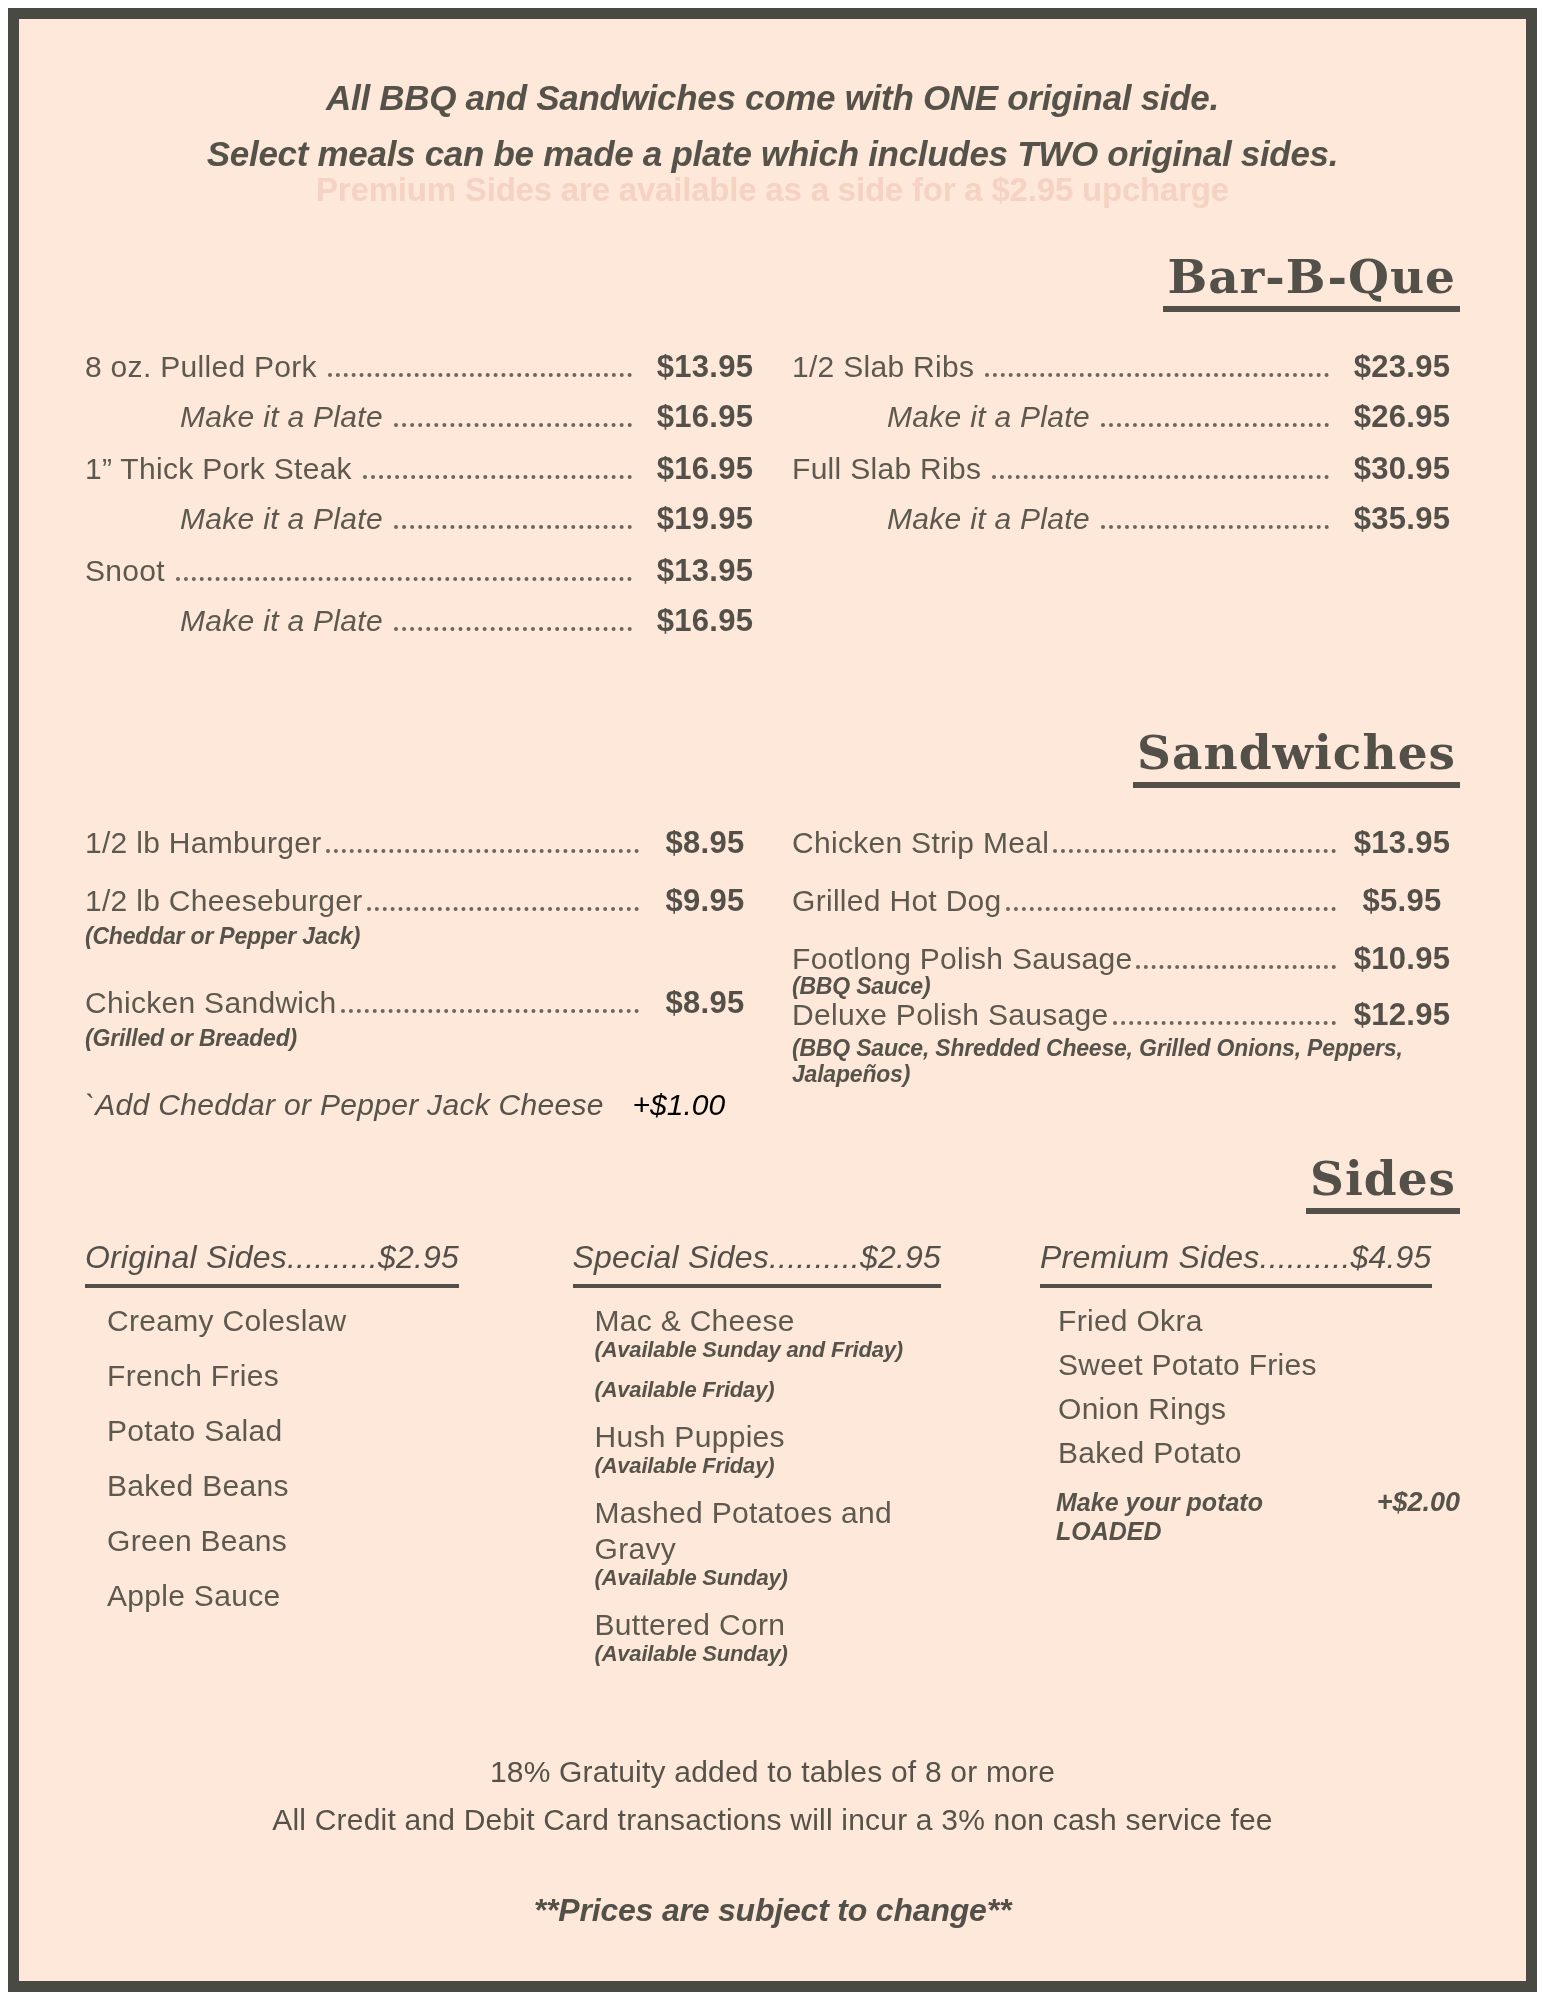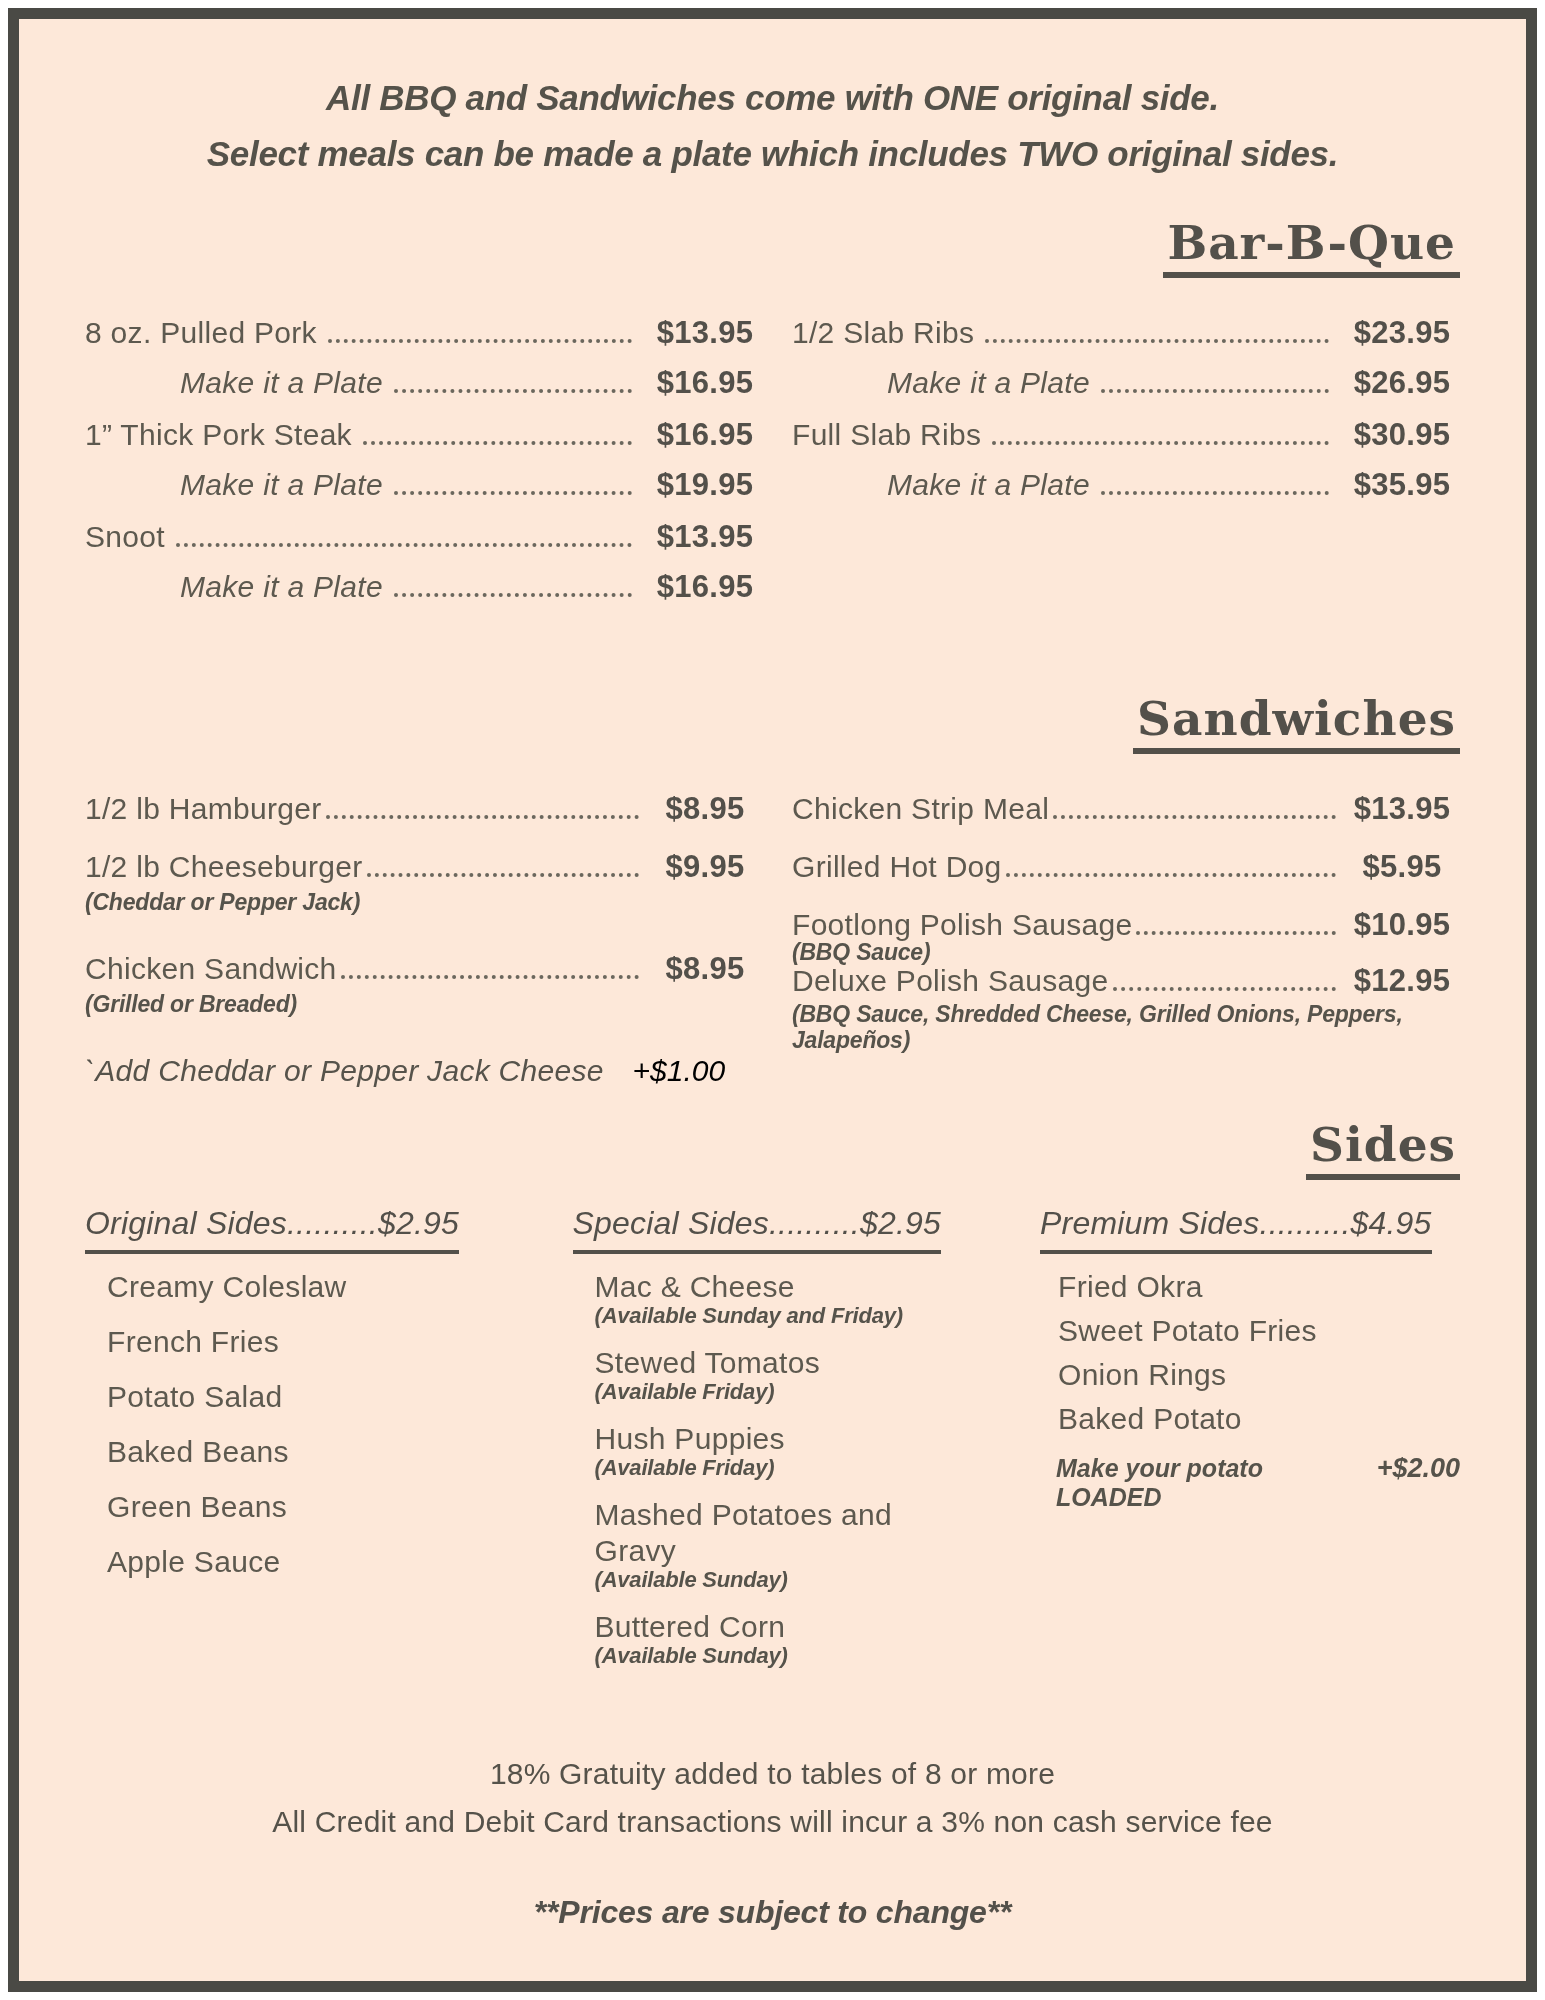--- a/index.html
+++ b/index.html
@@ -107,20 +107,21 @@
   }
 </style>
 </head>
 <body>
 
 <div class="frame">
   <div class="content">
 
     <p class="intro">All BBQ and Sandwiches come with ONE original side.</p>
     <p class="intro">Select meals can be made a plate which includes TWO original sides.</p>
+    <p class="ghost">Premium Sides are available as a side for a $2.95 upcharge</p>
 
     <h2 class="section-title bbq-title"><span class="tspan">Bar-B-Que</span></h2>
     <div class="two-col bbq">
       <div class="col-l">
         <div class="entry">
           <div class="row">
             <span class="item-name">8 oz. Pulled Pork</span>
             <span class="leader"></span>
             <span class="price">$13.95</span>
           </div>
@@ -251,21 +252,20 @@
         </div>
       </div>
 
       <div class="side-col-2">
         <div class="side-header">
           <span class="hspan"><span>Special Sides</span><span>..........</span><span>$2.95</span></span>
         </div>
         <div class="side-items">
           <div class="side-item side-item-n">Mac &amp; Cheese</div>
           <div class="side-note">(Available Sunday and Friday)</div>
-          <div class="side-item side-item-n">Stewed Tomatos</div>
           <div class="side-note">(Available Friday)</div>
           <div class="side-item side-item-n">Hush Puppies</div>
           <div class="side-note">(Available Friday)</div>
           <div class="side-item side-item-n">Mashed Potatoes and Gravy</div>
           <div class="side-note">(Available Sunday)</div>
           <div class="side-item side-item-n">Buttered Corn</div>
           <div class="side-note">(Available Sunday)</div>
         </div>
       </div>
 

